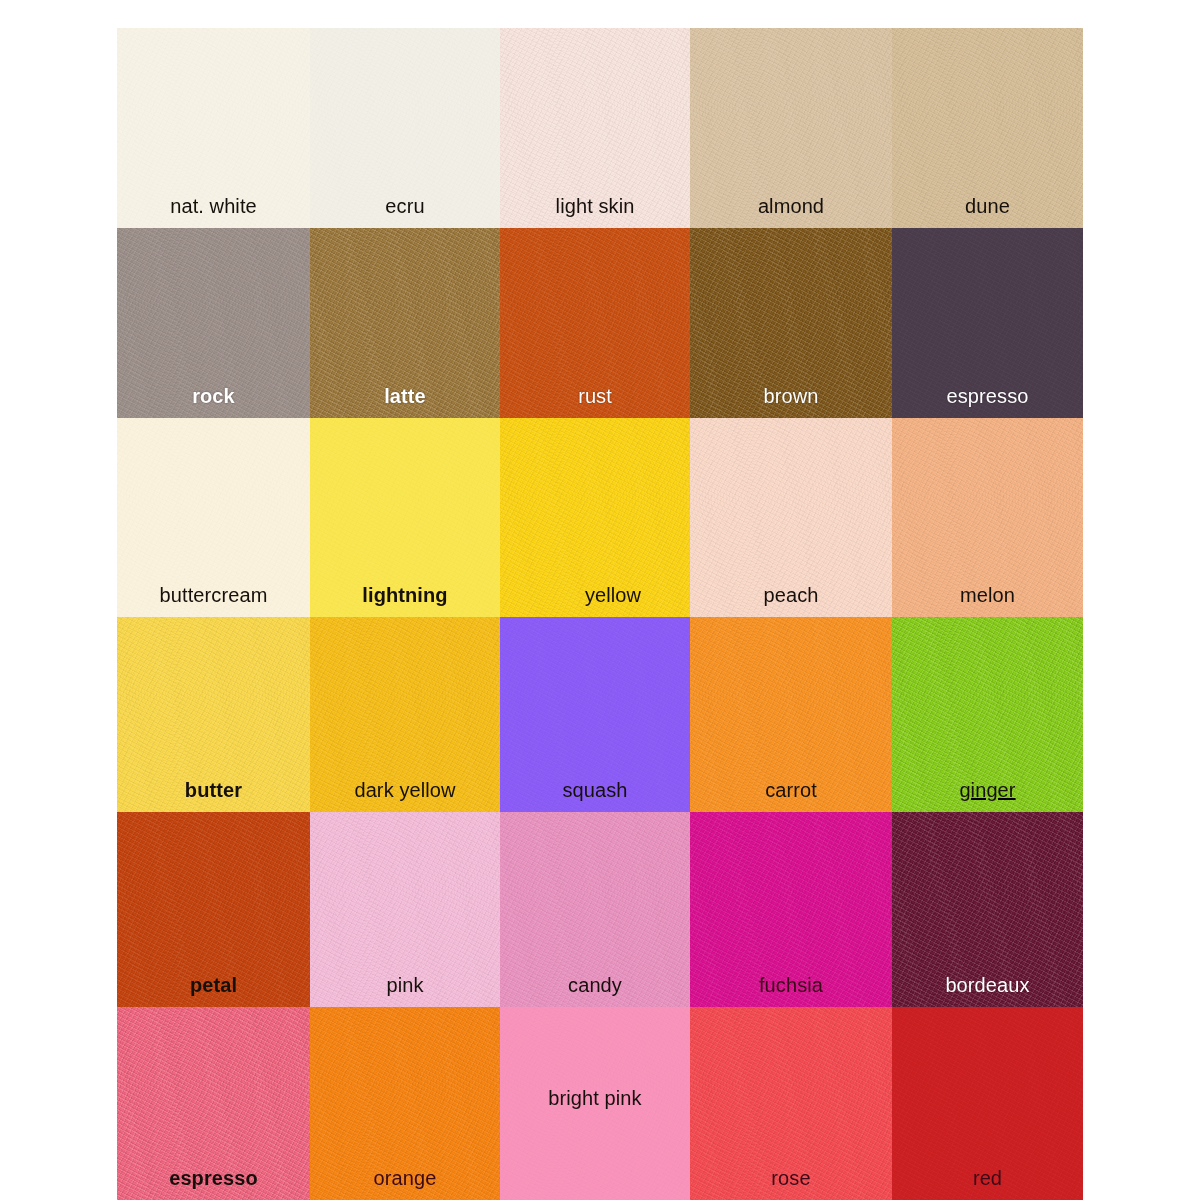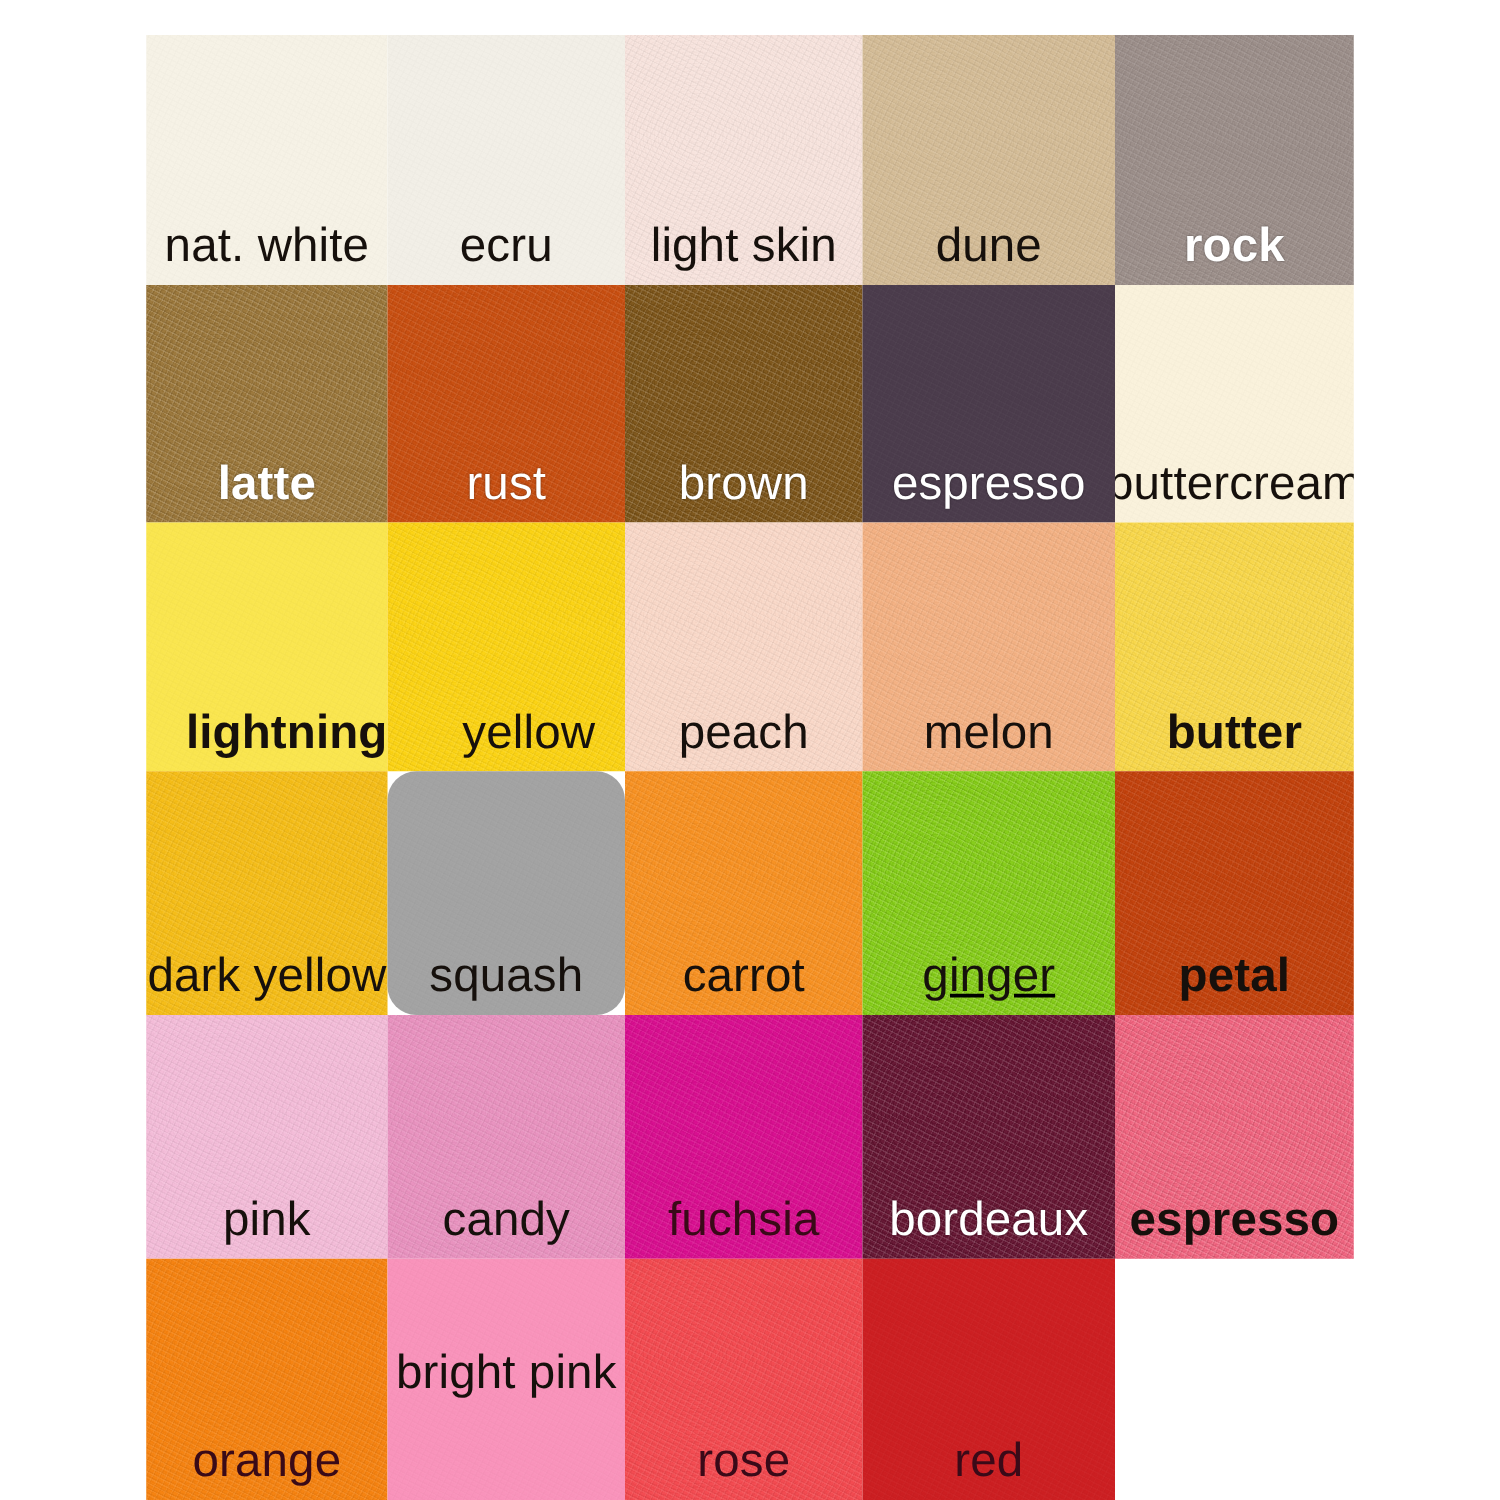--- a/index.html
+++ b/index.html
@@ -47,21 +47,21 @@
       repeating-linear-gradient(27deg, rgba(255,255,255,0.22) 0px, rgba(255,255,255,0.22) 1px, rgba(0,0,0,0.10) 1px, rgba(0,0,0,0.10) 2px, rgba(255,255,255,0) 2px, rgba(255,255,255,0) 4px),
       repeating-linear-gradient(-63deg, rgba(0,0,0,0.10) 0px, rgba(0,0,0,0.10) 1px, rgba(255,255,255,0.16) 1px, rgba(255,255,255,0.16) 2px, rgba(255,255,255,0) 2px, rgba(255,255,255,0) 5px),
       repeating-radial-gradient(circle at 30% 40%, rgba(0,0,0,0.06) 0px, rgba(0,0,0,0.06) 1px, rgba(255,255,255,0.05) 1px, rgba(255,255,255,0.05) 3px);
   }
   .swatch.grain-strong .grain { opacity: 0.55; }
   .swatch.grain-none .grain { opacity: 0.08; }
 
   .swatch-label {
     position: relative;
     z-index: 2;
-    font-size: 38px;
+    font-size: 20px;
     line-height: 1;
     letter-spacing: 0.1px;
     padding-bottom: 12px;
     white-space: nowrap;
   }
   .swatch-label.bold { font-weight: bold; }
   .swatch-label.light-text {
     color: #ffffff;
     text-shadow: 0 0 2px rgba(0,0,0,0.45);
   }
@@ -82,20 +82,24 @@
         <span class="swatch-label dark-text">nat. white</span>
       </div>
       <div class="swatch grain-none" style="background: rgb(242, 239, 231);">
         <div class="grain"></div>
         <span class="swatch-label dark-text">ecru</span>
       </div>
       <div class="swatch" style="background: rgb(247, 227, 221);">
         <div class="grain"></div>
         <span class="swatch-label dark-text">light skin</span>
       </div>
+      <div class="swatch" style="background: rgb(217, 195, 163);">
+        <div class="grain"></div>
+        <span class="swatch-label dark-text">almond</span>
+      </div>
       <div class="swatch" style="background: rgb(212, 188, 150);">
         <div class="grain"></div>
         <span class="swatch-label dark-text">dune</span>
       </div>
       <div class="swatch" style="background: rgb(155, 142, 137);">
         <div class="grain"></div>
         <span class="swatch-label light-text bold">rock</span>
       </div>
       <div class="swatch grain-strong" style="background: rgb(154, 118, 57);">
         <div class="grain"></div>
@@ -110,21 +114,21 @@
         <span class="swatch-label light-text">brown</span>
       </div>
       <div class="swatch grain-none" style="background: rgb(75, 60, 76);">
         <div class="grain"></div>
         <span class="swatch-label light-text">espresso</span>
       </div>
       <div class="swatch grain-none" style="background: rgb(250, 242, 220);">
         <div class="grain"></div>
         <span class="swatch-label dark-text">buttercream</span>
       </div>
-      <div class="swatch grain-none" style="background: rgb(250, 230, 79); justify-content: flex-end;">
+      <div class="swatch grain-none" style="background: rgb(250, 230, 79);">
         <div class="grain"></div>
         <span class="swatch-label dark-text bold">lightning</span>
       </div>
       <div class="swatch" style="background: rgb(251, 211, 19); padding-left: 36px;">
         <div class="grain"></div>
         <span class="swatch-label dark-text">yellow</span>
       </div>
       <div class="swatch" style="background: rgb(249, 216, 200);">
         <div class="grain"></div>
         <span class="swatch-label dark-text">peach</span>
@@ -134,21 +138,21 @@
         <span class="swatch-label dark-text">melon</span>
       </div>
       <div class="swatch" style="background: rgb(248, 215, 74);">
         <div class="grain"></div>
         <span class="swatch-label dark-text bold">butter</span>
       </div>
       <div class="swatch" style="background: rgb(245, 189, 23);">
         <div class="grain"></div>
         <span class="swatch-label dark-text">dark yellow</span>
       </div>
-      <div class="swatch grain-none" style="background: #a3a3a3; border-radius: 23px;">
+      <div class="swatch grain-none" style="background: #8b5cf6;">
         <div class="grain"></div>
         <span class="swatch-label dark-text">squash</span>
       </div>
       <div class="swatch" style="background: rgb(247, 145, 34); text-align: right;">
         <div class="grain"></div>
         <span class="swatch-label dark-text">carrot</span>
       </div>
       <div class="swatch grain-strong" style="background: #84cc16; text-decoration: underline;">
         <div class="grain"></div>
         <span class="swatch-label dark-text">ginger</span>

